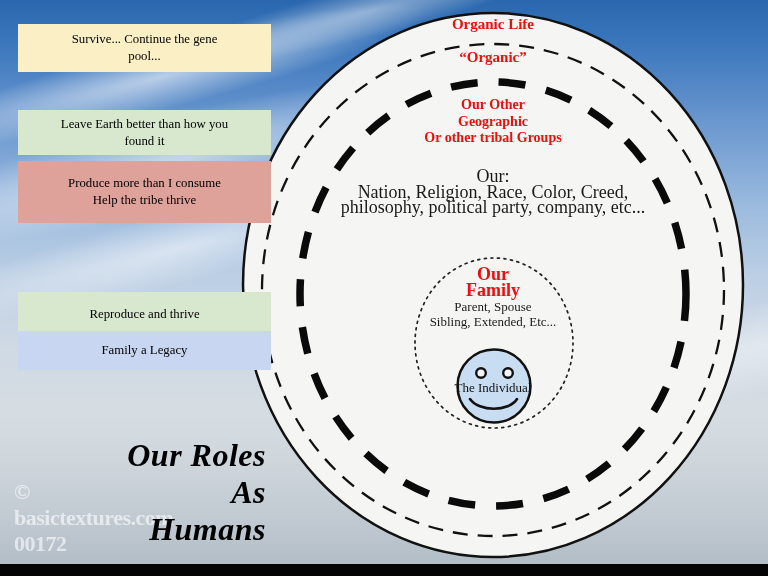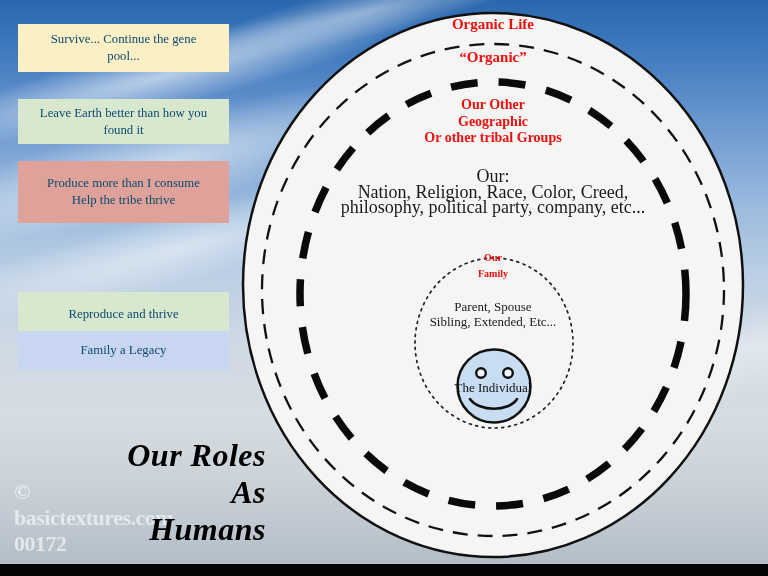--- a/index.html
+++ b/index.html
@@ -19,43 +19,43 @@
   }
   .s1{left:-120px; top:44px; width:560px; height:66px; opacity:.75;}
   .s2{left:-160px; top:118px; width:640px; height:92px; opacity:.7;}
   .s3{left:-90px; top:212px; width:540px; height:72px; opacity:.65;}
   .s4{left:150px; top:-14px; width:430px; height:52px; opacity:.55;}
   .s5{left:560px; top:300px; width:420px; height:90px; opacity:.5;}
 
   .letterbox{position:absolute; left:0; right:0; bottom:0; height:12px; background:#040404;}
 
   .goal{
-    position:absolute; left:18px; width:211px;
+    position:absolute; left:18px; width:253px;
     display:flex; align-items:center; justify-content:center;
     text-align:center; white-space:pre-line;
-    font-size:12.8px; line-height:17px; color:#0c4a6e;
+    font-size:12.8px; line-height:17px; color:#000000;
   }
   .g1{top:24px;  height:48px;}
-  .g2{top:99px;  height:45px;text-align:center;}
+  .g2{top:110px;  height:45px;text-align:center;}
   .g3{top:161px; height:62px;}
   .g4{top:256px; height:44px;}
   .g5{top:331px; height:39px;}
 
   .rings{position:absolute; left:0; top:0;}
 
   .dlabel{
     position:absolute; left:493px; transform:translateX(-50%);
     text-align:center; white-space:pre-line; width:420px;
   }
   .red{color:#EE0E0E; font-weight:bold;}
   .lab-organic{top:16px; font-size:15px;}
   .lab-earther{top:49px; font-size:15px;}
   .lab-tribal{top:97px; font-size:14px; line-height:16.5px;}
   .lab-tribal-detail{top:169px; font-size:18px; line-height:15.5px; color:#1a1a1a;}
-  .lab-family{top:250px; font-size:10px; line-height:16px;}
+  .lab-family{top:266px; font-size:18px; line-height:16px;}
   .lab-family-detail{top:299px; font-size:13px; line-height:15px; color:#1a1a1a;}
   .lab-individual{top:380px; font-size:13px; color:#111;}
 
   .title{
     position:absolute; left:24px; top:437px; width:242px;
     text-align:right; white-space:pre-line;
     font-size:32px; line-height:37px; font-weight:bold; font-style:italic; color:#000;
     letter-spacing:.5px;
   }
   .watermark{

